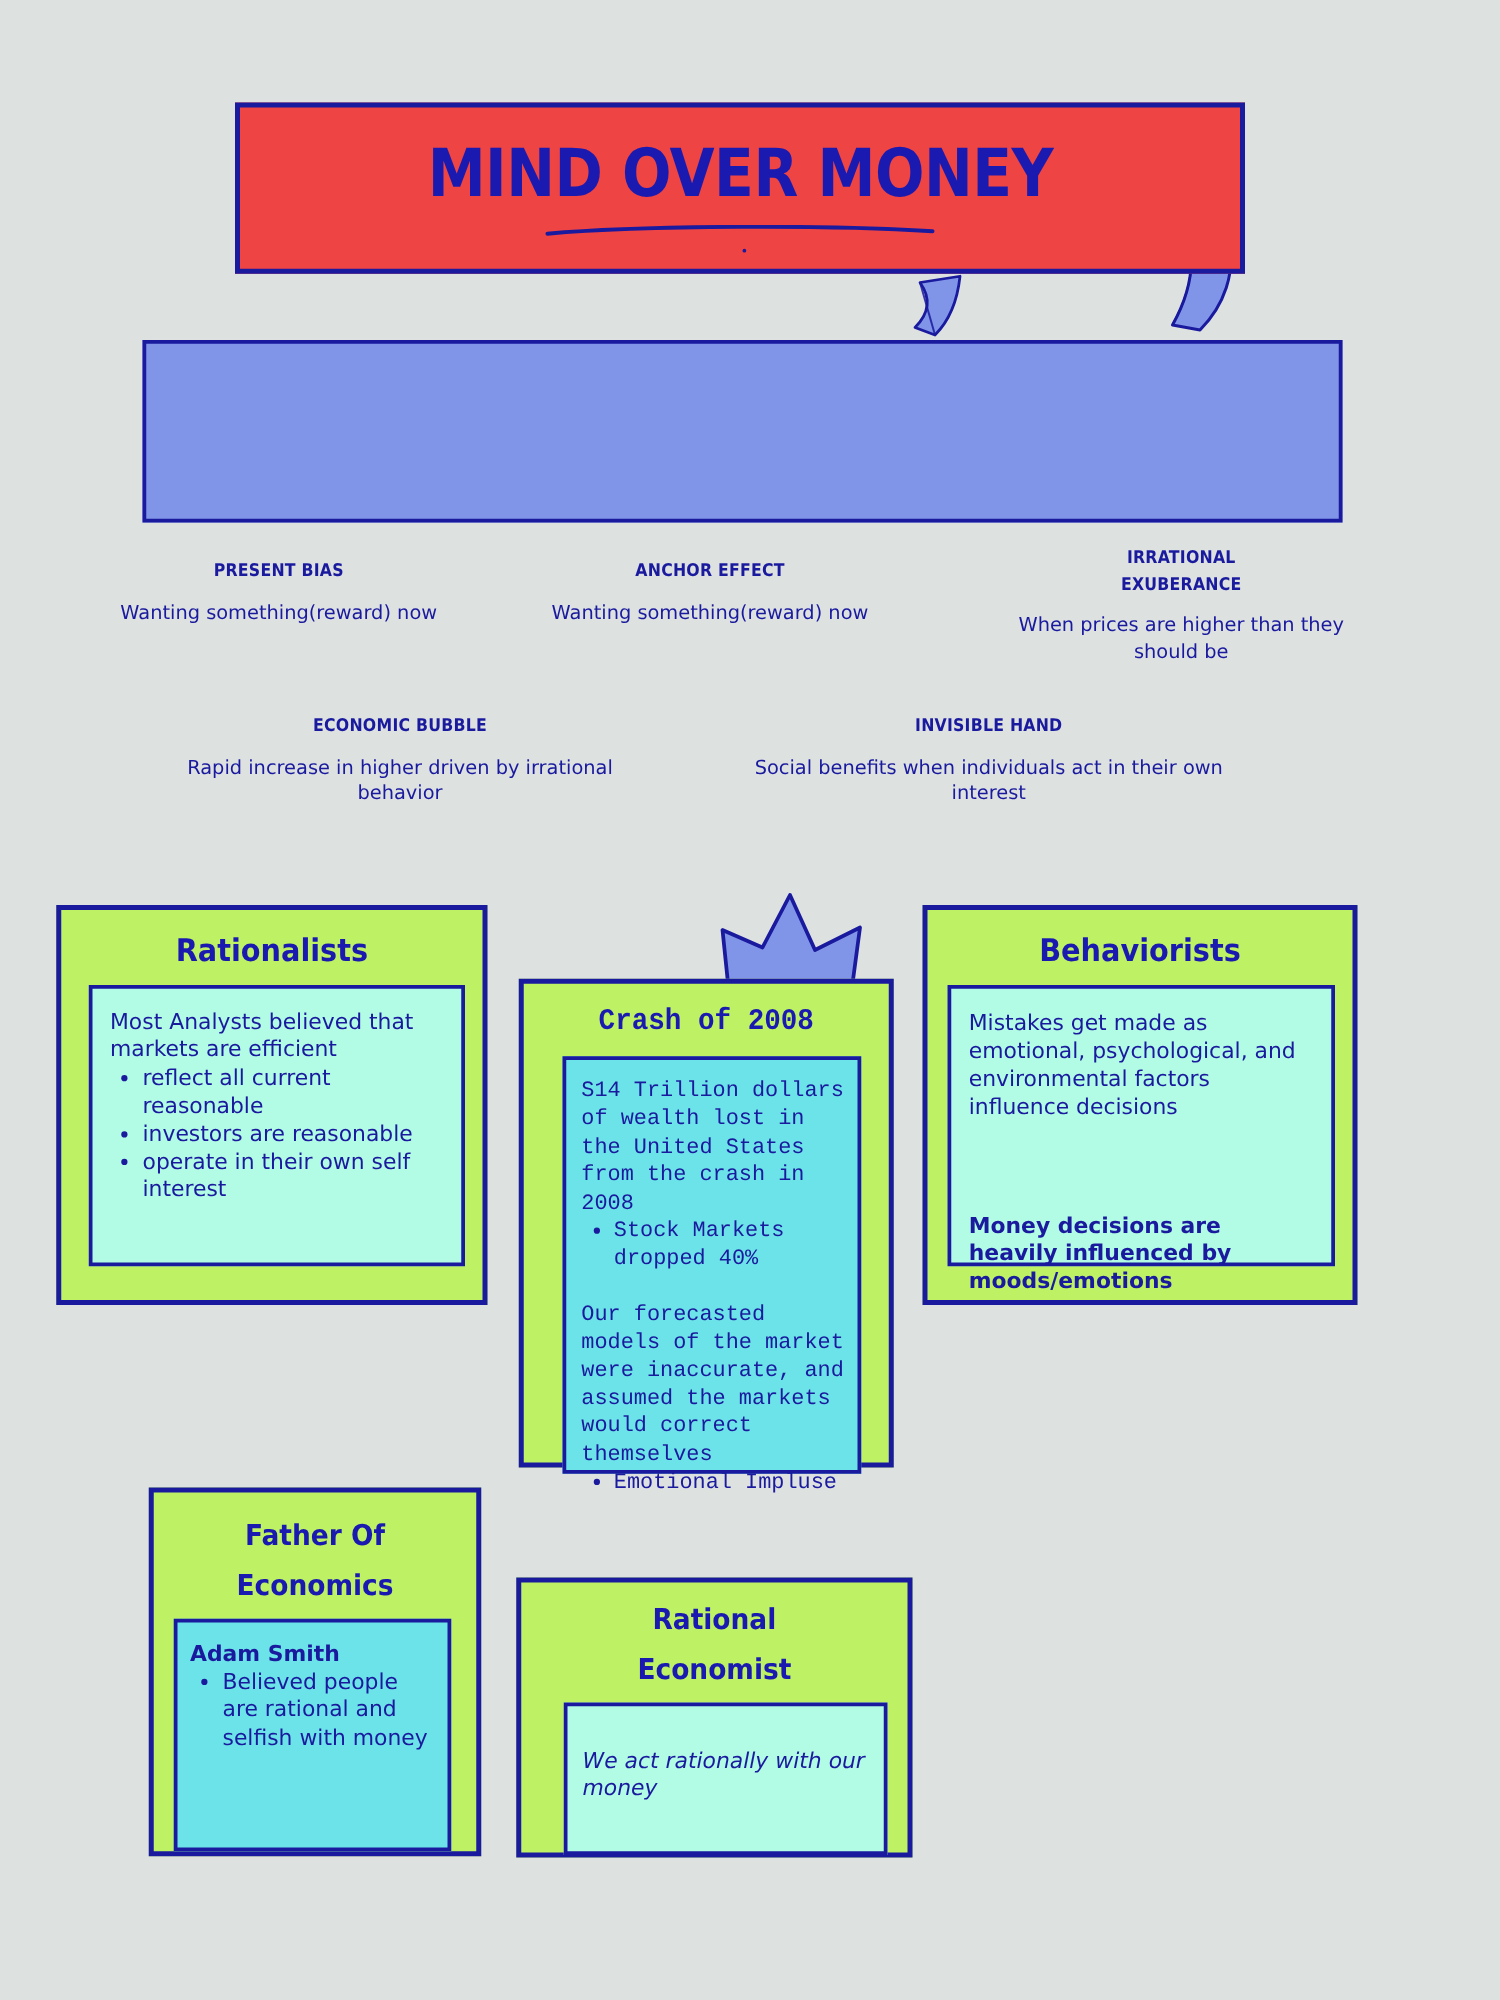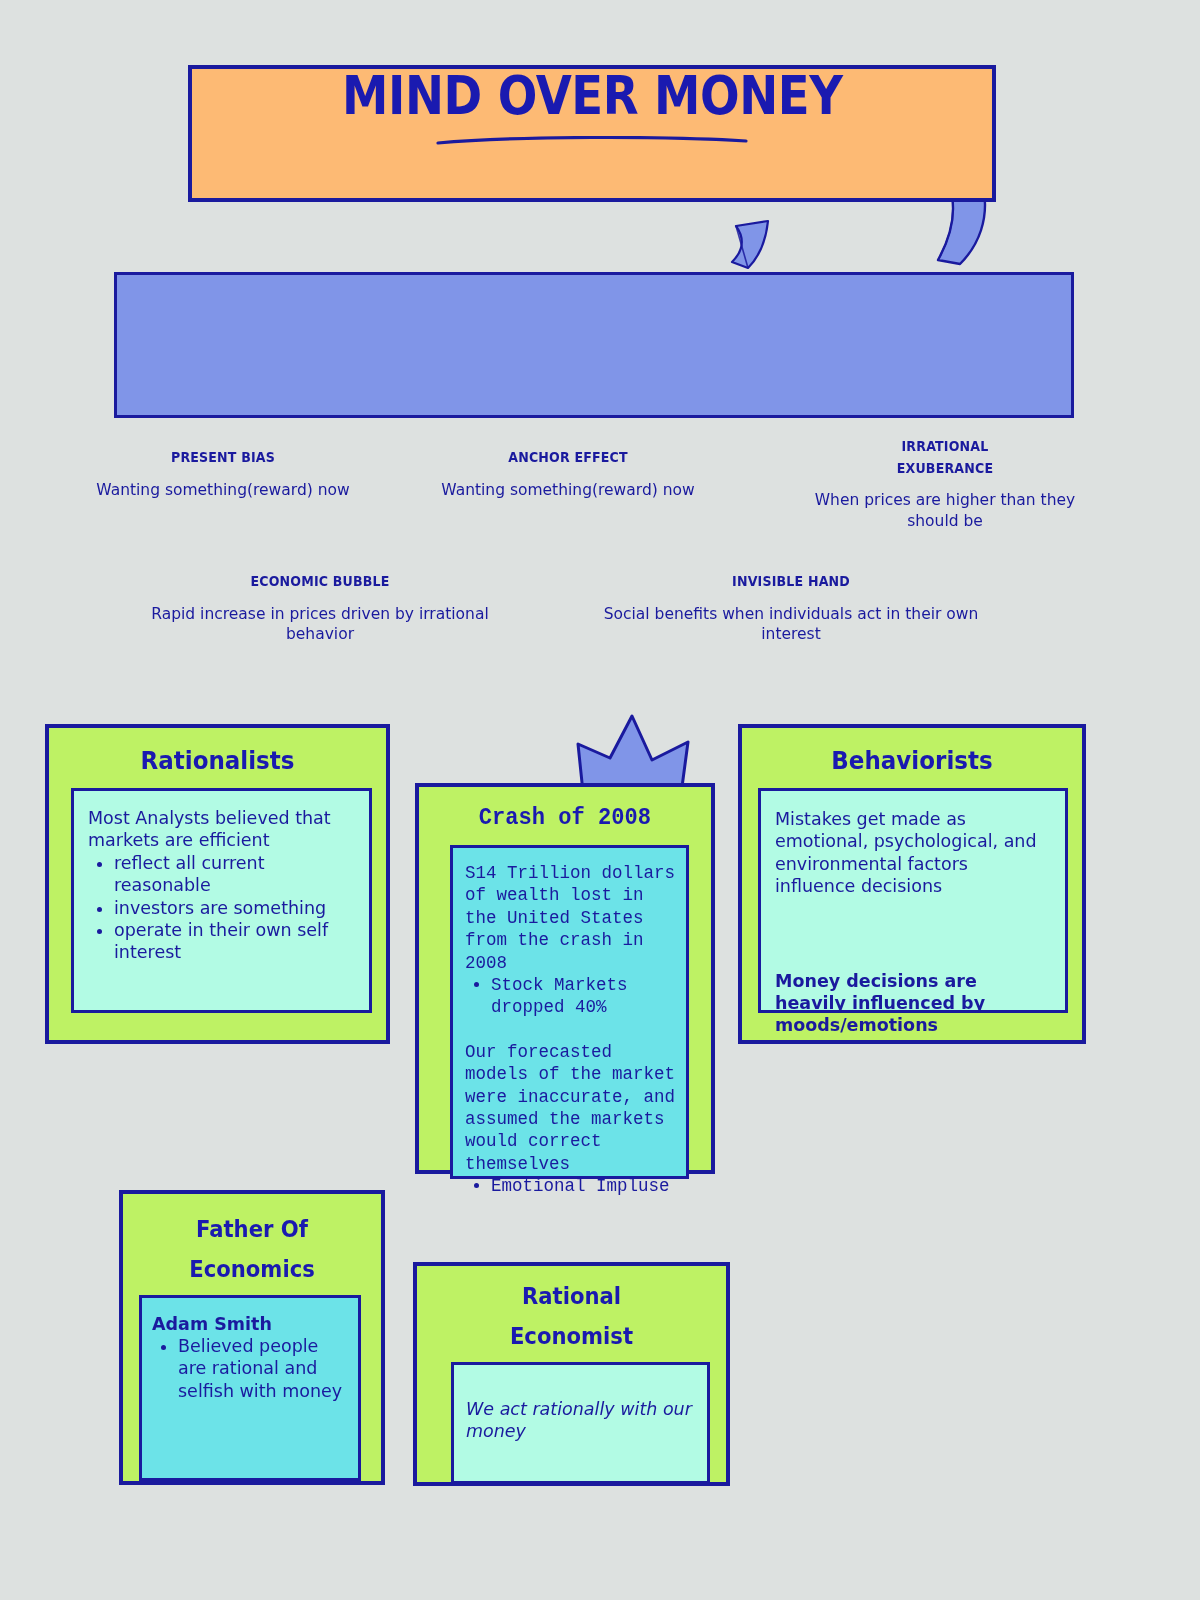--- a/index.html
+++ b/index.html
@@ -8,23 +8,23 @@
     background:#dde1e0;
     font-family:"DejaVu Sans","Liberation Sans",sans-serif;
     color:#1a1a9e;
     position:relative;
     overflow:hidden;
   }
   .stage{position:relative;width:1200px;height:1600px;}
 
   
   .title-box{
-    position:absolute;left:188px;top:65px;width:808px;height:137px;
-    background:#fdba74;border:4px solid #1a1a9e;box-sizing:border-box;
-    display:flex;flex-direction:column;align-items:center;justify-content:flex-start;
+    position:absolute;left:188px;top:82px;width:808px;height:137px;
+    background:#ef4444;border:4px solid #1a1a9e;box-sizing:border-box;
+    display:flex;flex-direction:column;align-items:center;justify-content:center;
   }
   .title-text{
     font-family:"DejaVu Sans","Liberation Sans",sans-serif;
     font-weight:bold;font-size:53px;letter-spacing:-0.5px;
     color:#1a1ab0;line-height:1;
     transform:scaleX(0.88);transform-origin:center;
     white-space:nowrap;
   }
   .title-underline{
     margin-top:14px;width:312px;height:8px;position:relative;
@@ -125,35 +125,35 @@
   <div class="term" style="left:790px;top:436px;width:310px;">
     <div class="term-title two-line">
       <span>IRRATIONAL</span><br>
       <span>EXUBERANCE</span>
     </div>
     <div class="term-desc">When prices are higher than they should be</div>
   </div>
 
   <div class="term" style="left:125px;top:571px;width:390px;">
     <div class="term-title">ECONOMIC BUBBLE</div>
-    <div class="term-desc">Rapid increase in prices driven by irrational behavior</div>
+    <div class="term-desc">Rapid increase in higher driven by irrational behavior</div>
   </div>
 
   <div class="term" style="left:596px;top:571px;width:390px;">
     <div class="term-title">INVISIBLE HAND</div>
     <div class="term-desc">Social benefits when individuals act in their own interest</div>
   </div>
 
   <div class="card" style="left:45px;top:724px;width:345px;height:320px;">
     <div class="card-title" style="font-size:25px;margin-top:18px;">Rationalists</div>
     <div class="card-inner mint" style="margin:13px 14px 0 22px;height:225px;padding:16px 14px 0 14px;">
       <p>Most Analysts believed that markets are efficient</p>
       <ul>
         <li>reflect all current reasonable</li>
-        <li>investors are something</li>
+        <li>investors are reasonable</li>
         <li>operate in their own self interest</li>
       </ul>
     </div>
   </div>
 
   <svg class="starburst" viewBox="0 0 160 92">
     <path d="M80 4 L100 48 L136 30 L128 90 L32 90 L26 32 L58 46 Z" fill="#8095e8" stroke="#1a1a9e" stroke-width="3" stroke-linejoin="round"></path>
   </svg>
 
   <div class="card" style="left:415px;top:783px;width:300px;height:391px;font-family:Liberation Mono, monospace;">

